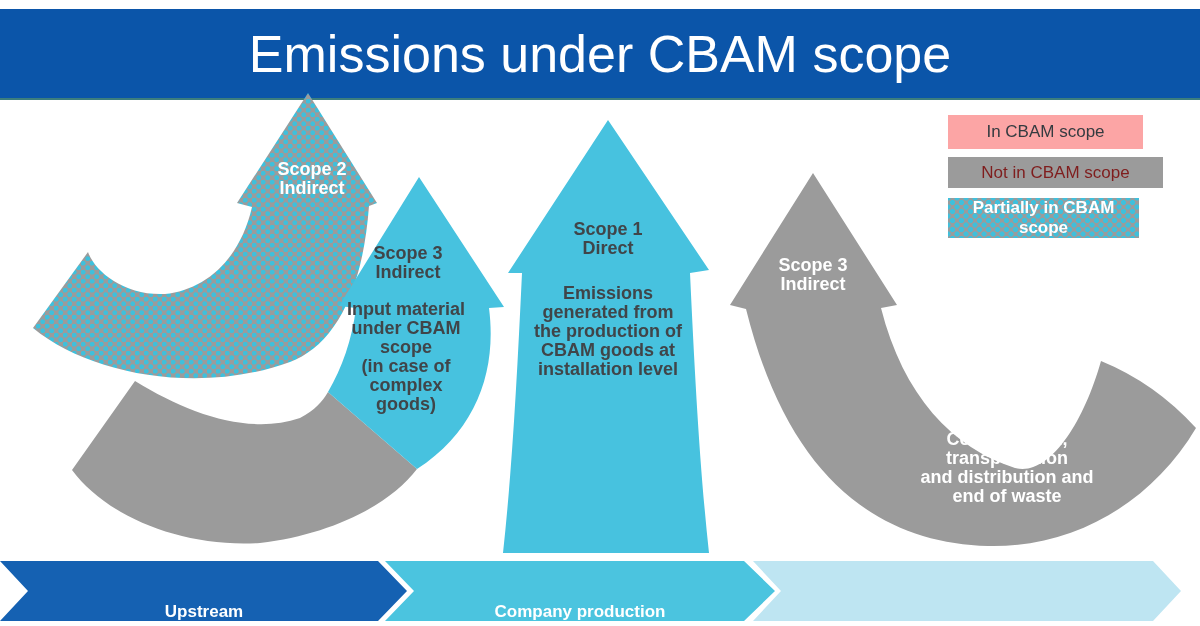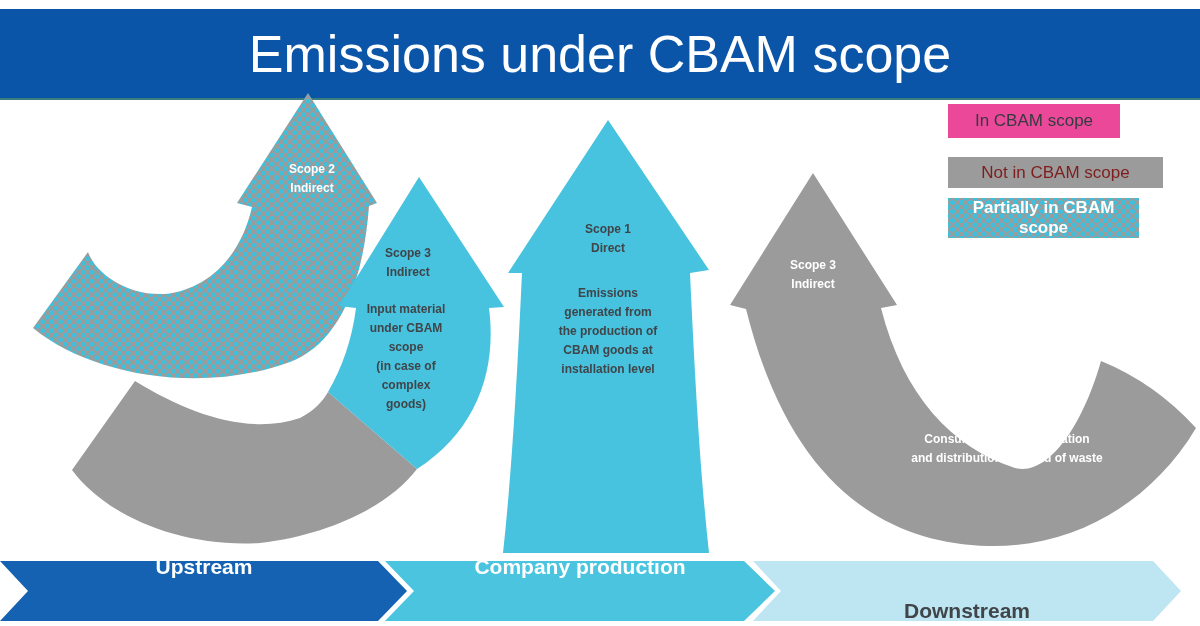--- a/index.html
+++ b/index.html
@@ -3,33 +3,33 @@
 <meta charset="utf-8">
 <style>
   html,body{margin:0;padding:0;background:#fff;}
   .slide{position:relative;width:1200px;height:626px;background:#ffffff;overflow:hidden;
          font-family:"Liberation Sans",sans-serif;}
   .header{position:absolute;left:0;top:0;width:1200px;height:89px;background:#0B55A9;
           border-bottom:2px solid #3C7E7E;display:flex;align-items:center;justify-content:center;margin-top:9px;}
   .header .title{color:#ffffff;font-size:52px;font-weight:400;margin:0;}
   svg.diagram{position:absolute;left:0;top:0;}
   .txt{position:absolute;transform:translateX(-50%);text-align:center;white-space:pre-line;
-       font-weight:bold;font-size:12px;line-height:19px;}
+       font-weight:bold;font-size:18px;line-height:19px;}
   .txt.white{color:#ffffff;}
   .txt.dark{color:#404549;}
   .legend-box{position:absolute;display:flex;align-items:center;justify-content:center;
               font-size:17px;text-align:center;white-space:pre-line;}
-  .legend-in{left:948px;top:104px;width:172px;height:34px;background:#ec4899;color:#343b40;}
+  .legend-in{left:948px;top:115px;width:195px;height:34px;background:#fca5a5;color:#343b40;}
   .legend-not{left:948px;top:157px;width:215px;height:31px;background:#9B9B9B;color:#7f1d1d;}
   .legend-part{left:948px;top:198px;width:191px;height:40px;color:#ffffff;font-weight:bold;
       background-color:#9B9B9B;
       background-image:radial-gradient(circle,#3EC0DC 2.3px,rgba(0,0,0,0) 2.5px),
                        radial-gradient(circle,#3EC0DC 2.3px,rgba(0,0,0,0) 2.5px);
       background-size:9px 9px;background-position:0 0,4.5px 4.5px;}
-  .band-label{position:absolute;top:557px;transform:translateX(-50%);font-size:21px;
+  .band-label{position:absolute;top:602px;transform:translateX(-50%);font-size:17px;
               font-weight:bold;line-height:20px;}
   .band-label.white{color:#ffffff;}
   .band-label.dark{color:#404549;margin-top:44px;}
 </style>
 </head>
 <body>
 
 <div class="slide">
 
   <div class="header">

